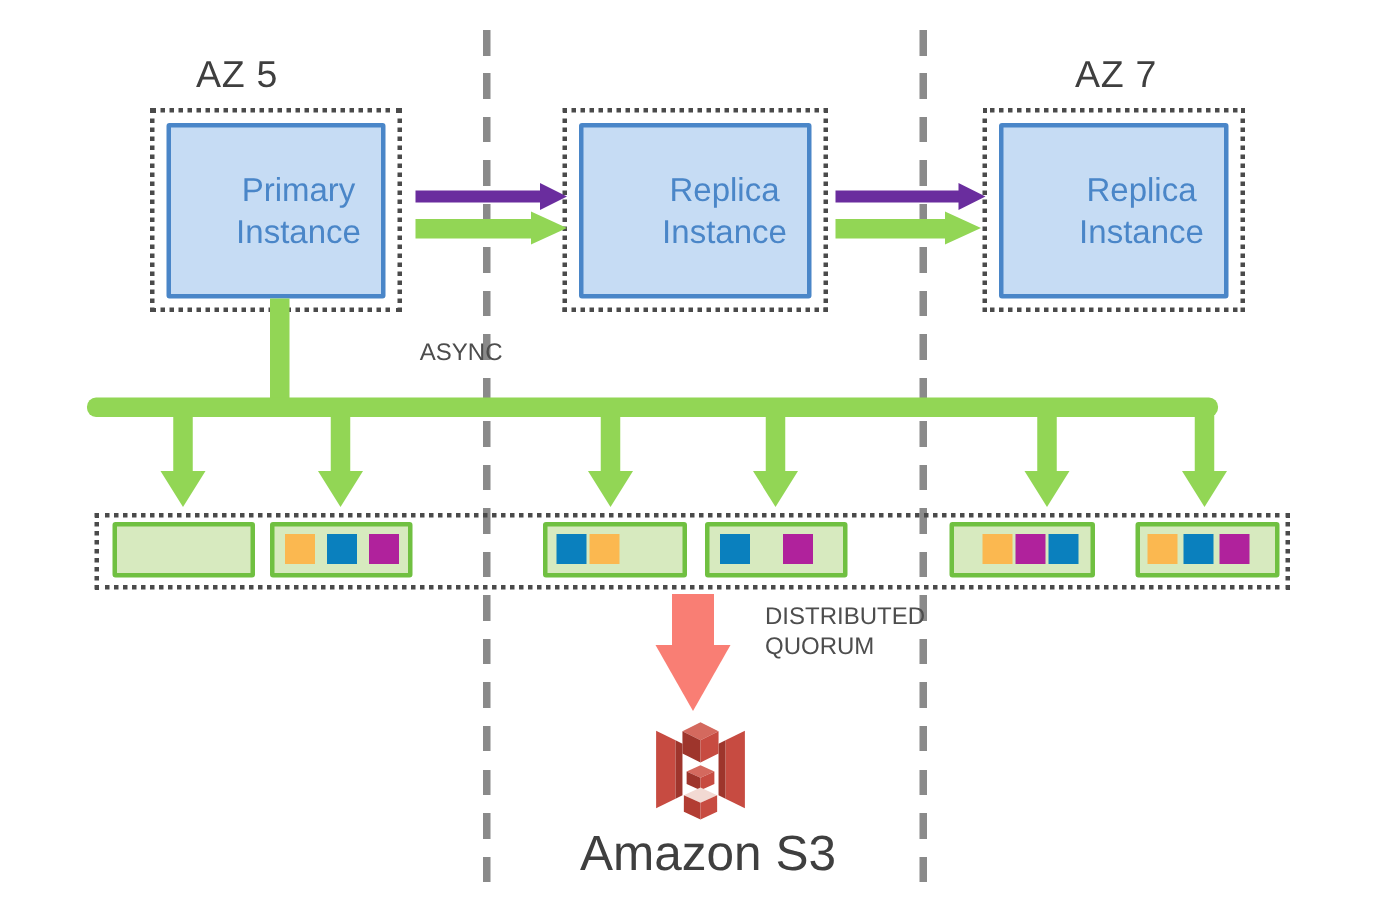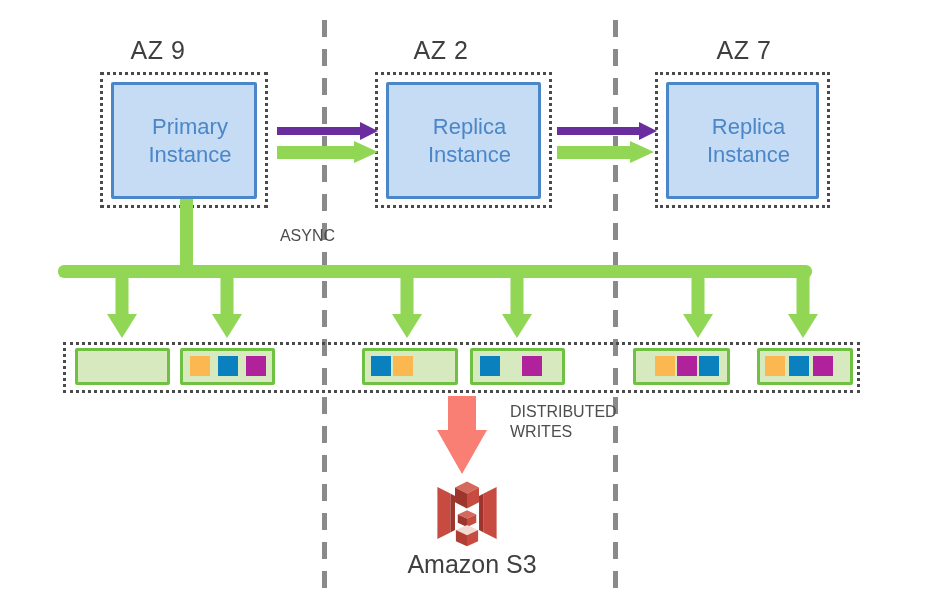--- a/index.html
+++ b/index.html
@@ -24,21 +24,21 @@
     position:absolute; top:36px; width:120px; text-align:center;
     font-size:25px; color:var(--label-dark); letter-spacing:0.5px;
   }
   .az-box{
     position:absolute; top:72px; height:136px;
     border:3px dotted var(--dotted); box-sizing:border-box;
   }
   .instance{
     position:absolute; left:8px; top:7px; right:8px; bottom:6px;
     background:var(--inst-fill); border:3px solid var(--inst-border);
-    display:flex; align-items:center; justify-content:center; text-align:center;
+    display:flex; align-items:center; justify-content:flex-end; text-align:center;
     box-sizing:border-box; border-radius:2px;padding-left:12px;
   }
   .instance span{ font-size:22px; color:var(--inst-text); line-height:28px; width:110px;}
   .annotation{ position:absolute; color:var(--label-gray); font-size:16px; line-height:20px;}
   .annotation.center{ text-align:right; }
   .storage-box{
     position:absolute; left:63px; top:342px; width:797px; height:51px;
     border:3px dotted var(--dotted); box-sizing:border-box;
   }
   .node{
@@ -51,39 +51,38 @@
   .seg-blue{ background:var(--seg-blue); }
   .seg-magenta{ background:var(--seg-magenta); }
   .seg-gap{ visibility:hidden; }
   .arrows{ position:absolute; left:0; top:0; pointer-events:none; }
   .f-purple{ fill:var(--purple); }
   .f-green{ fill:var(--green); }
   .f-red{ fill:var(--red); }
   .s3-icon{ position:absolute; left:430px; top:479px; }
   .s3-label{
     position:absolute; left:372px; top:550px; width:200px; text-align:center;
-    font-size:25px; color:var(--label-dark);
+    font-size:33px; color:var(--label-dark);
   }
 </style>
 </head>
 <body>
 
 <div class="canvas">
 
   <div class="divider" style="left:322px"></div>
   <div class="divider" style="left:613px"></div>
 
-  <div class="az-label" style="left:98px">AZ 9</div>
+  <div class="az-label" style="left:98px">AZ 5</div>
   <div class="az-box" style="left:100px;width:168px">
     <div class="instance">
       <span>Primary Instance</span>
     </div>
   </div>
 
-  <div class="az-label" style="left:381px">AZ 2</div>
   <div class="az-box" style="left:375px;width:177px">
     <div class="instance">
       <span>Replica Instance</span>
     </div>
   </div>
 
   <div class="az-label" style="left:684px">AZ 7</div>
   <div class="az-box" style="left:655px;width:175px">
     <div class="instance">
       <span>Replica Instance</span>
@@ -117,21 +116,21 @@
       </div>
     <div class="node" style="left: 691px; width: 96px; padding-left: 5px; column-gap: 4px;">
         <div class="seg seg-orange"></div>
         <div class="seg seg-blue"></div>
         <div class="seg seg-magenta"></div>
       </div>
   </div>
 
   <div class="annotation" style="left:510px;top:402px;width:130px">
     <div>DISTRIBUTED</div>
-    <div>WRITES</div>
+    <div>QUORUM</div>
   </div>
 
   <svg class="s3-icon" width="74" height="68" viewBox="0 0 80 72">
     <g>
       <polygon points="8,8 22,15 22,57 8,64" class="f-purple" style="fill:var(--s3-main)"></polygon>
       <polygon points="22,15 27,17.5 27,54.5 22,57" style="fill:var(--s3-dark)"></polygon>
       <polygon points="72,8 58,15 58,57 72,64" style="fill:var(--s3-main)"></polygon>
       <polygon points="58,15 53,17.5 53,54.5 58,57" style="fill:var(--s3-dark)"></polygon>
 
       <polygon points="40,2 53,8.5 40,15 27,8.5" style="fill:var(--s3-light)"></polygon>

